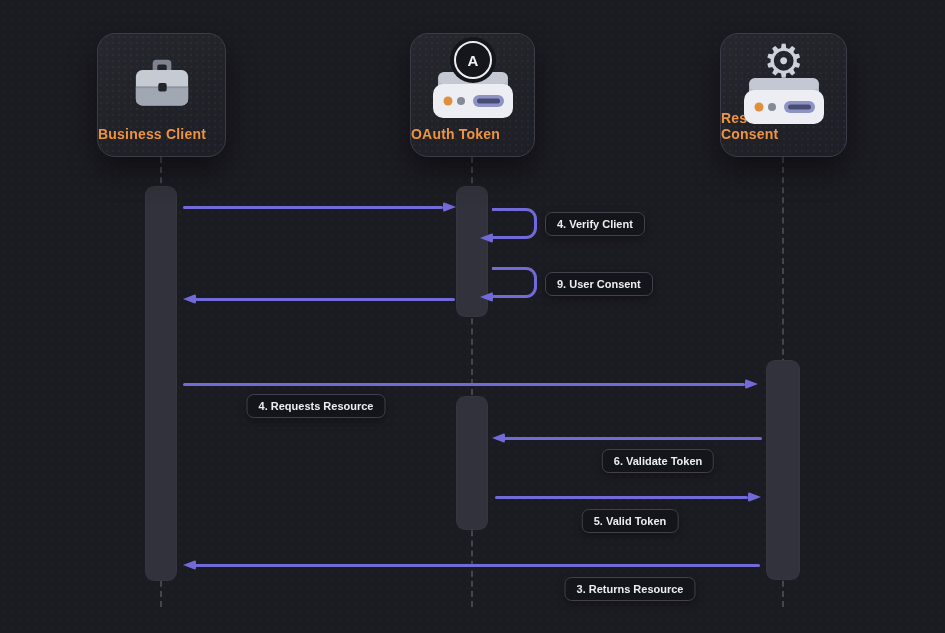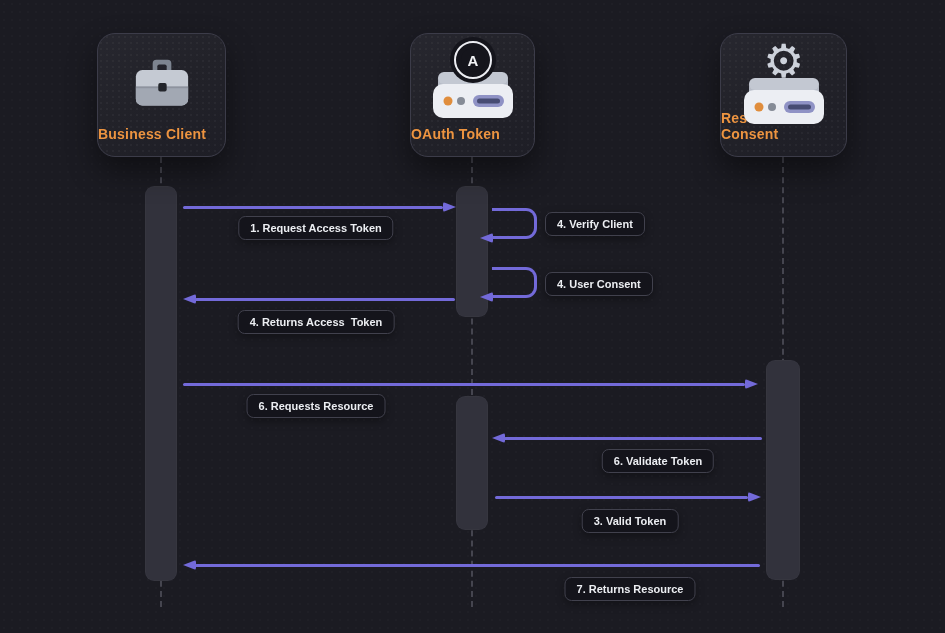--- a/index.html
+++ b/index.html
@@ -126,45 +126,43 @@
       <circle cx="15" cy="31" r="4.5" fill="#e08d3c"></circle>
       <circle cx="28" cy="31" r="4" fill="#858b96"></circle>
       <rect x="40" y="25" width="31" height="12" rx="6" fill="#8f92c5"></rect>
       <rect x="44" y="28.5" width="23" height="5" rx="2.5" fill="#474c73"></rect>
     </svg>
     <div class="actor-label">Resource Consent</div>
   </div>
 
   <div class="aline" style="left:183px;top:206px;width:260px"></div>
   <div class="head head-right" style="left:443px;top:202px"></div>
-  <div class="msg-label centered" style="left:316px;top:216px">1. Request Access Token</div>
 
   <div class="self-loop" style="left:492px;top:208px">
     <div class="head head-left"></div>
   </div>
   <div class="msg-label" style="left:545px;top:212px">4. Verify Client</div>
 
   <div class="self-loop" style="left:492px;top:267px">
     <div class="head head-left"></div>
   </div>
-  <div class="msg-label" style="left:545px;top:272px">4. User Consent</div>
+  <div class="msg-label" style="left:545px;top:272px">9. User Consent</div>
 
   <div class="head head-left" style="left:183px;top:294px"></div>
   <div class="aline" style="left:195px;top:298px;width:260px"></div>
-  <div class="msg-label centered" style="left:316px;top:310px">4. Returns Access  Token</div>
 
   <div class="aline" style="left:183px;top:383px;width:562px"></div>
   <div class="head head-right" style="left:745px;top:379px"></div>
-  <div class="msg-label centered" style="left:316px;top:394px">6. Requests Resource</div>
+  <div class="msg-label centered" style="left:316px;top:394px">4. Requests Resource</div>
 
   <div class="head head-left" style="left:492px;top:433px"></div>
   <div class="aline" style="left:504px;top:437px;width:258px"></div>
   <div class="msg-label centered" style="left:658px;top:449px">6. Validate Token</div>
 
   <div class="aline" style="left:495px;top:496px;width:253px"></div>
   <div class="head head-right" style="left:748px;top:492px"></div>
-  <div class="msg-label centered" style="left:630px;top:509px">3. Valid Token</div>
+  <div class="msg-label centered" style="left:630px;top:509px">5. Valid Token</div>
 
   <div class="head head-left" style="left:183px;top:560px"></div>
   <div class="aline" style="left:195px;top:564px;width:565px"></div>
-  <div class="msg-label centered" style="left:630px;top:577px">7. Returns Resource</div>
+  <div class="msg-label centered" style="left:630px;top:577px">3. Returns Resource</div>
 
 </div>
 
 </body></html>

